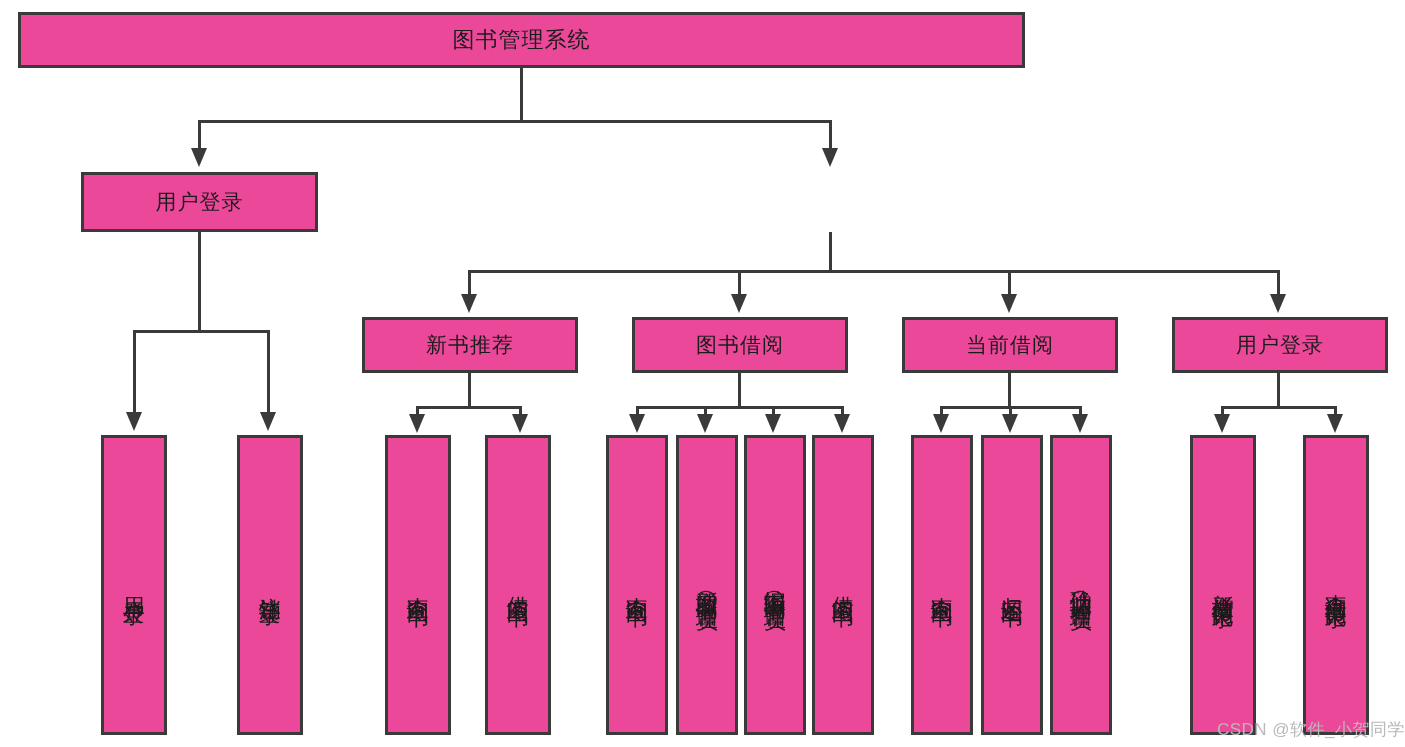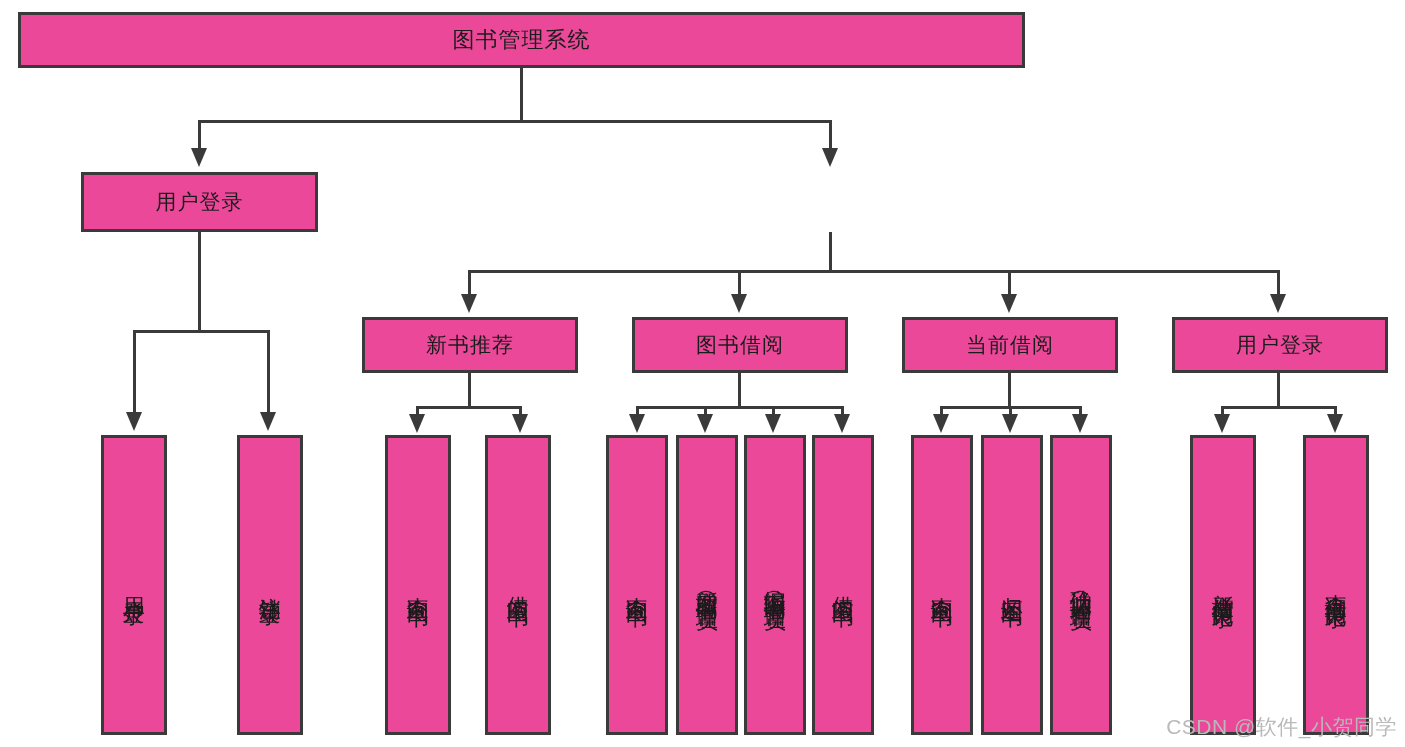--- a/index.html
+++ b/index.html
@@ -62,23 +62,23 @@
   .arrow {
     position: absolute;
     width: 0;
     height: 0;
     border-left: 8px solid transparent;
     border-right: 8px solid transparent;
     border-top: 19px solid #3a3a3a;
   }
   #watermark {
     position: absolute;
-    right: 8px;
+    right: 0;
     bottom: 6px;
-    font-size: 21px;
+    font-size: 17px;
     color: #b9b9b9;
     white-space: nowrap;
     letter-spacing: 0.5px;
   }
 </style>
 </head>
 <body>
 
 <div id="canvas">
 

